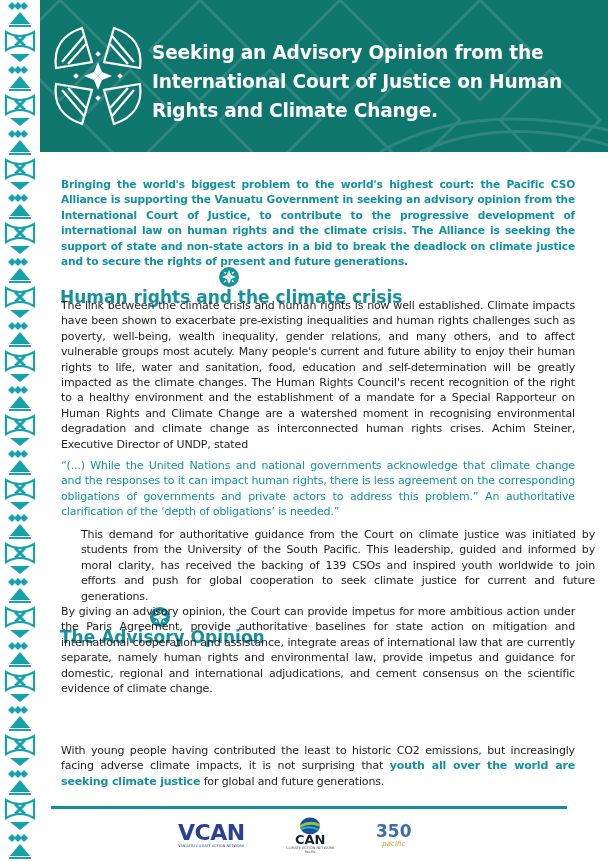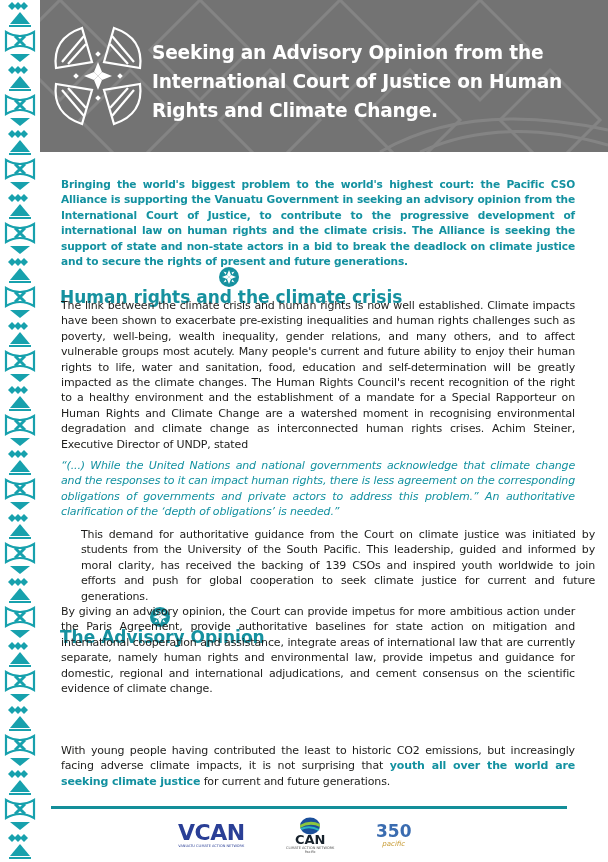--- a/index.html
+++ b/index.html
@@ -6,21 +6,21 @@
   html, body { width: 608px; height: 862px; overflow: hidden; background: #ffffff; }
   body { position: relative; font-family: "DejaVu Sans", "Liberation Sans", sans-serif; color: #1d1d1b; }
 
   .left-strip {
     position: absolute; left: 0; top: 0; width: 40px; height: 862px;
     background: #ffffff; z-index: 3; overflow: hidden;
   }
 
   .header {
     position: absolute; left: 0; top: 0; width: 608px; height: 152px;
-    background: #737373; overflow: hidden; z-index: 2;
+    background: #0f766e; overflow: hidden; z-index: 2;
   }
   .header-pattern { position: absolute; left: 0; top: 0; width: 608px; height: 152px; opacity: 0.12; }
   .header-logo { position: absolute; left: 48px; top: 22px; width: 100px; height: 108px; }
   .header-title {
     position: absolute; left: 152px; top: 38px; width: 440px;
     color: #ffffff; font-family: "DejaVu Sans", sans-serif; font-weight: bold;
     font-size: 18.6px; line-height: 29px; letter-spacing: -0.2px;
   }
 
   .intro {
@@ -36,21 +36,21 @@
   .section-head .bullet { width: 20px; height: 20px; margin-right: 5px; }
   .sh1 { top: 267px; }
   .sh2 { top: 607px; }
 
   .para {
     position: absolute; left: 61px; width: 514px;
     font-size: 11px; line-height: 15.4px; text-align: justify; color: #1d1d1b;
     letter-spacing: -0.15px;
   }
   .p1 { top: 298px; }
-  .quote { top: 458px; color: #1391a0; font-style: italic; }
+  .quote { top: 458px; color: #1391a0; }
   .p2 { top: 527px; margin-left: 20px; }
   .p3 { top: 604px; }
   .p4 { top: 743px; }
   .hl { color: #1391a0; font-weight: bold; }
 
   .footer-rule { position: absolute; left: 51px; top: 806px; width: 516px; height: 3px; background: #138e99; }
   .logos { position: absolute; left: 48px; top: 812px; width: 540px; height: 46px; }
   .logo { position: absolute; top: 0; height: 46px; display: flex; align-items: center; }
   .pisfcc { left: 0; }
   .pisfcc-text { color: #2bb5c0; font-weight: bold; font-size: 6.6px; line-height: 8.5px; margin-left: 4px; }
@@ -182,21 +182,21 @@
         <path d="M17 10 L12 8 L10 10 L12 12Z"></path>
       <path d="M4.5 4.5 L7.5 5.5 L6.5 7.5Z"></path>
         <path d="M15.5 4.5 L12.5 5.5 L13.5 7.5Z"></path>
       <path d="M4.5 15.5 L7.5 14.5 L6.5 12.5Z"></path>
         <path d="M15.5 15.5 L12.5 14.5 L13.5 12.5Z"></path>
     </g>
   </svg>
   <span>The Advisory Opinion</span>
 </div>
 <p class="para p3">By giving an advisory opinion, the Court can provide impetus for more ambitious action under the Paris Agreement, provide authoritative baselines for state action on mitigation and international cooperation and assistance, integrate areas of international law that are currently separate, namely human rights and environmental law, provide impetus and guidance for domestic, regional and international adjudications, and cement consensus on the scientific evidence of climate change.</p>
-<p class="para p4"><span>With young people having contributed the least to historic CO2 emissions, but increasingly facing adverse climate impacts, it is not surprising that </span><span class="hl">youth all over the world are seeking climate justice</span><span> for current and future generations.</span></p>
+<p class="para p4"><span>With young people having contributed the least to historic CO2 emissions, but increasingly facing adverse climate impacts, it is not surprising that </span><span class="hl">youth all over the world are seeking climate justice</span><span> for global and future generations.</span></p>
 
 <div class="footer-rule"></div>
 <div class="logos">
   <div class="logo vcan">
     <div class="vcan-text">VCAN</div>
     <div class="vcan-sub">VANUATU CLIMATE ACTION NETWORK</div>
   </div>
   <div class="logo can">
     <svg width="22" height="18" viewBox="0 0 22 18">
       <ellipse cx="11" cy="9" rx="10" ry="8.5" fill="#1a4e9a"></ellipse>

